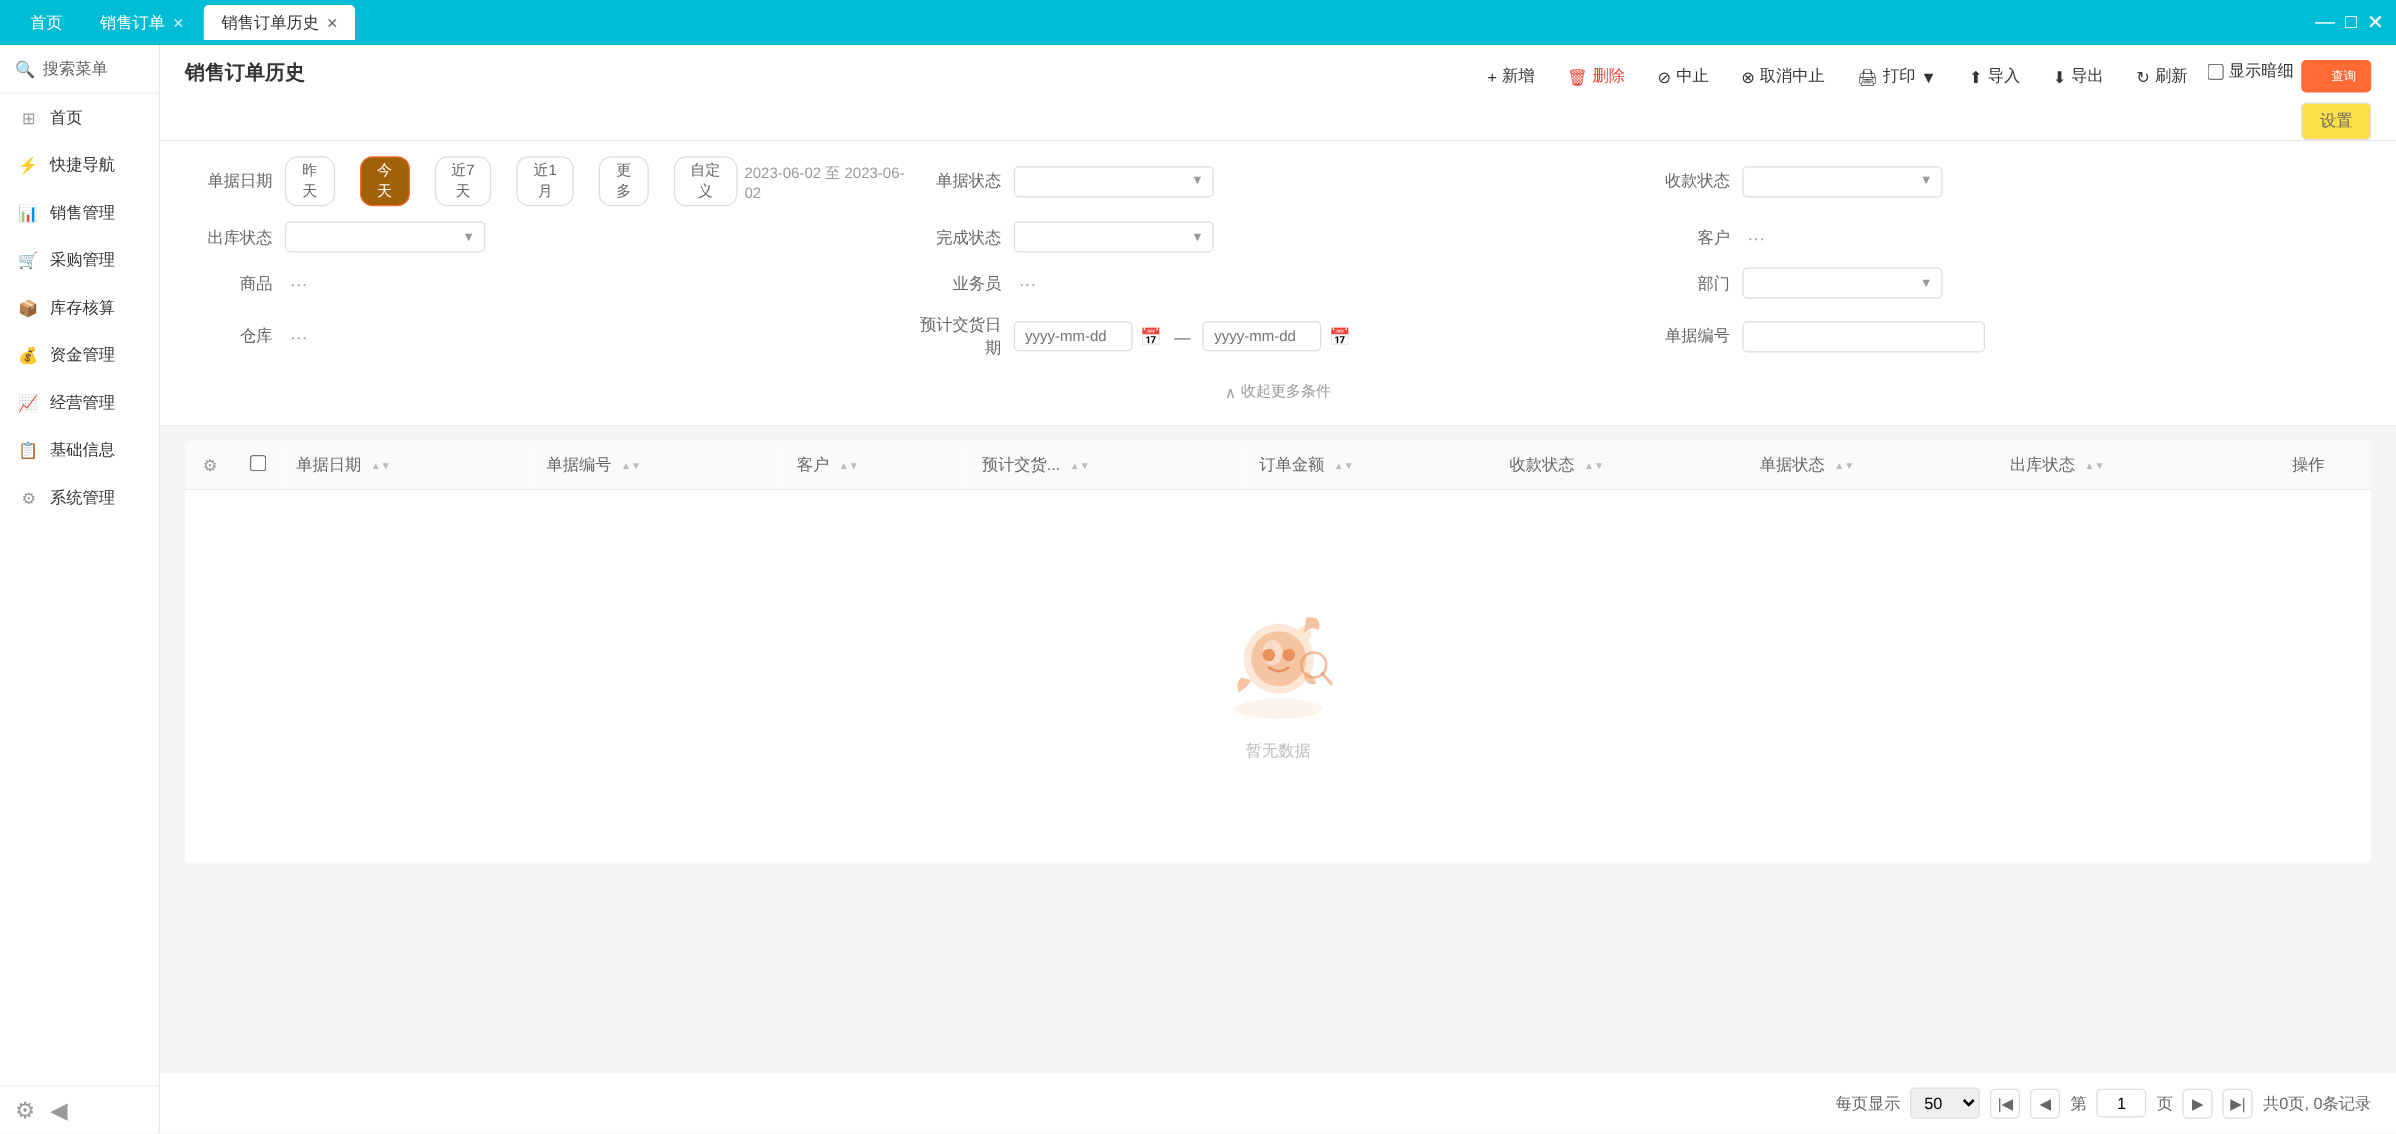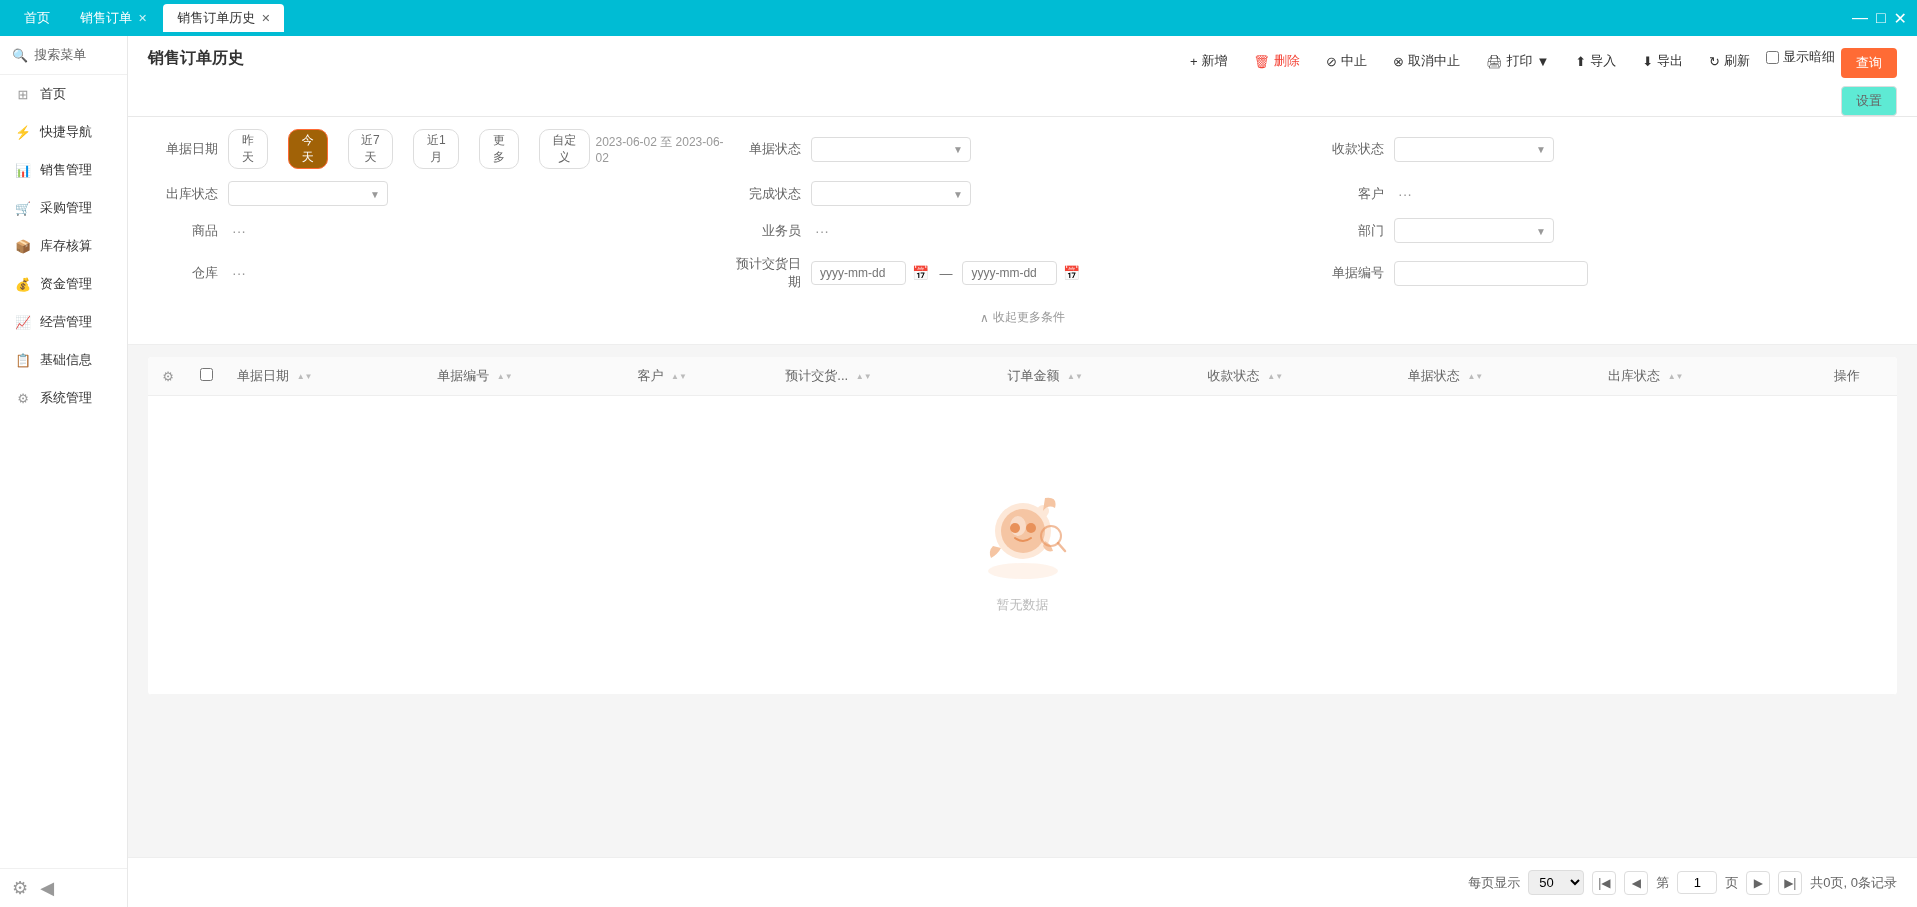--- a/index.html
+++ b/index.html
@@ -28,22 +28,22 @@
 
     
     .content { flex: 1; overflow: auto; background: #f5f5f5; display: flex; flex-direction: column; }
 
     
     .page-header { background: white; padding: 12px 20px 0; border-bottom: 1px solid #e8e8e8; flex-shrink: 0; }
     .toolbar-btn { display: flex; align-items: center; gap: 4px; padding: 4px 10px; cursor: pointer; color: #333; font-size: 13px; border: none; background: none; }
     .toolbar-btn.red { color: #f44336; }
     .display-toggle { display: flex; align-items: center; gap: 4px; font-size: 13px; color: #333; }
     .display-toggle input { cursor: pointer; }
-    .btn-query { background: #ff6b35; color: white; border: none; padding: 6px 12px; border-radius: 4px; cursor: pointer; font-size: 13px; }
-    .btn-setting { background: #5eead4; color: #666; border: 1px solid #ddd; padding: 5px 14px; border-radius: 4px; cursor: pointer; font-size: 13px; margin-top: 4px; }
+    .btn-query { background: #ff6b35; color: white; border: none; padding: 6px 12px; border-radius: 4px; cursor: pointer; font-size: 10px; text-align: right; }
+    .btn-setting { background: #fde047; color: #666; border: 1px solid #ddd; padding: 5px 14px; border-radius: 4px; cursor: pointer; font-size: 13px; margin-top: 4px; }
 
     
     .filter-area { background: white; padding: 12px 20px; border-bottom: 1px solid #eee; }
     .filter-row { display: flex; align-items: center; gap: 0; margin-bottom: 12px; }
     .filter-row:last-child { margin-bottom: 0; }
     .filter-label { width: 80px; color: #666; font-size: 13px; flex-shrink: 0; text-align: right; padding-right: 10px; }
     .filter-control { flex: 1; display: flex; align-items: center; gap: 6px; }
     .date-quick-btns { display: flex; align-items: center; gap: 20px; }
     .date-btn { padding: 2px 8px; border-radius: 10px; border: 1px solid #ddd; cursor: pointer; font-size: 12px; color: #666; background: white; }
     .date-btn.active { background: #a16207; color: white; border-color: #ff6b35; }

